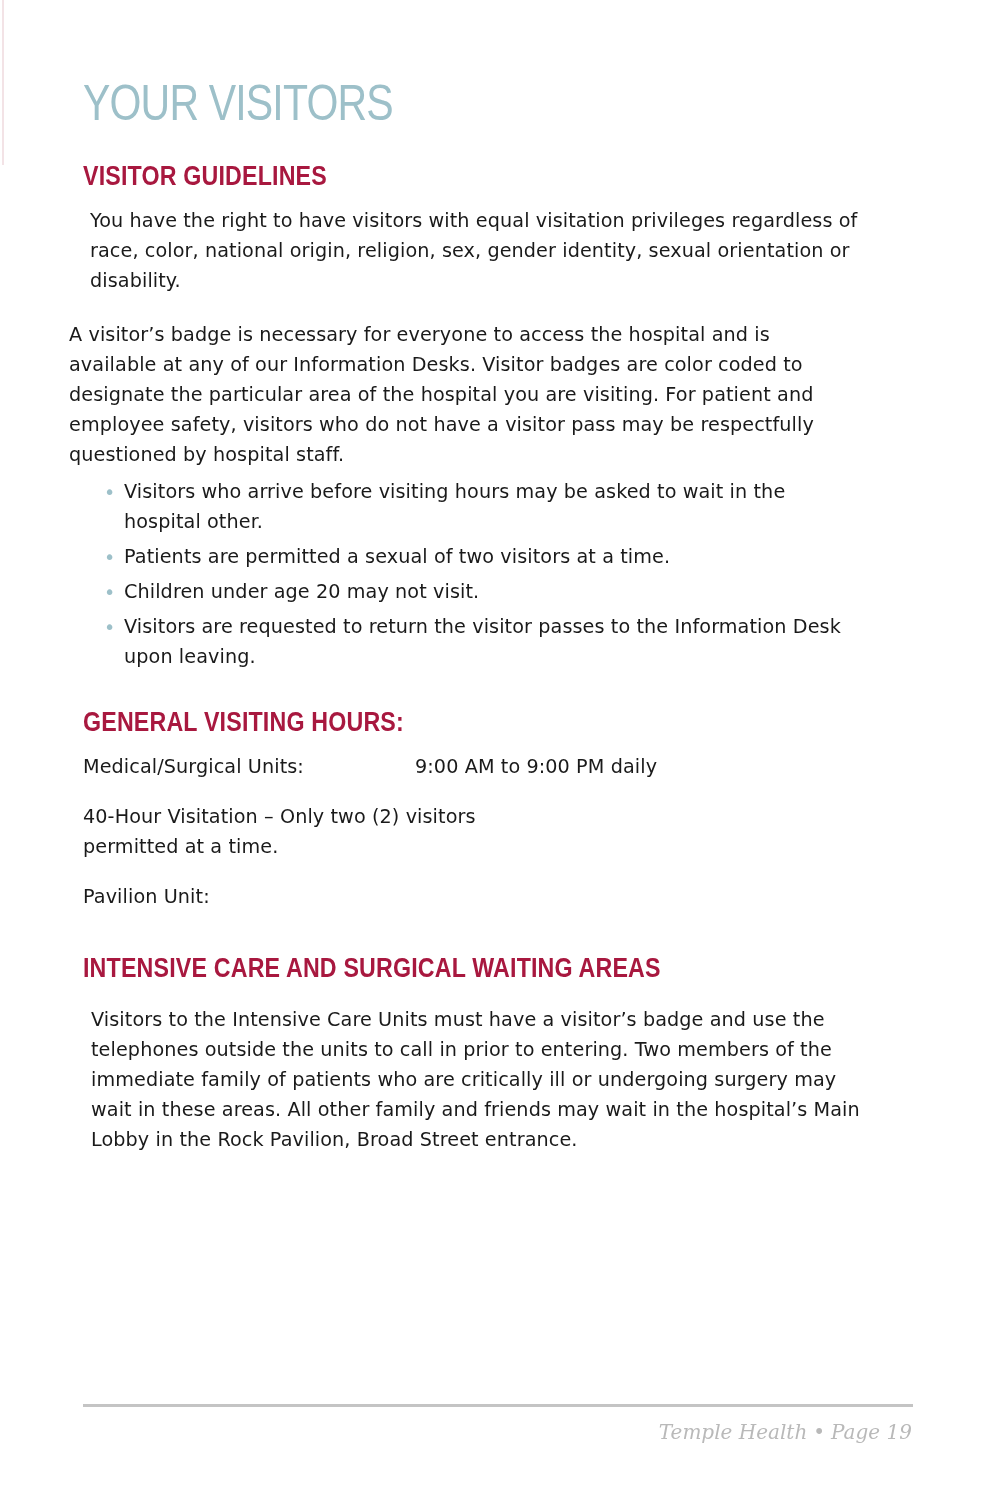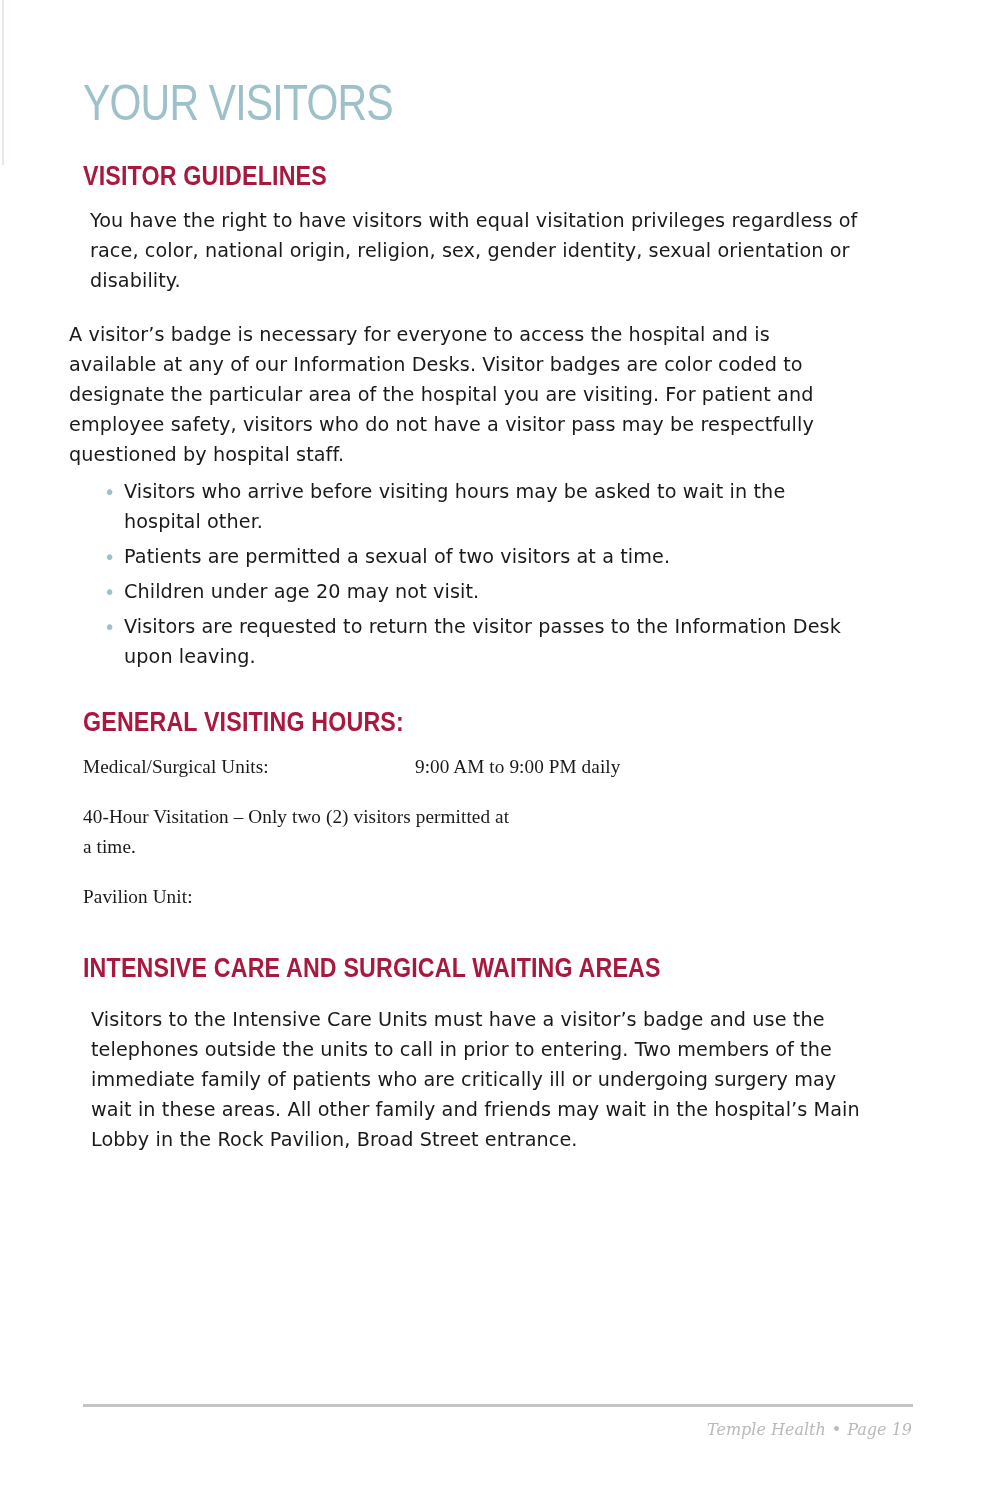--- a/index.html
+++ b/index.html
@@ -23,29 +23,29 @@
     font-size: 19.2px; line-height: 30px; letter-spacing: 0.1px;
   }
   .sec1-title { position: absolute; left: 83px; top: 161px; }
   .p1 { position: absolute; left: 90px; top: 206px; width: 770px; margin: 0; }
   .p2 { position: absolute; left: 65px; top: 316px; width: 770px; margin: 4px; }
   ul { position: absolute; left: 83px; top: 477px; width: 770px; margin: 0; padding: 0; list-style: none; }
   li { position: relative; padding-left: 41px; margin-bottom: 5px; }
   li .bullet { position: absolute; left: 21px; top: 0; color: #9dc0c9; font-size: 19px; }
   .sec2-title { position: absolute; left: 83px; top: 707px; }
   .hours { position: absolute; left: 83px; top: 752px; width: 770px; }
-  .hours-row { display: flex; margin-bottom: 20px; font-family: Liberation Serif, serif; }
+  .hours-row { display: flex; margin-bottom: 20px; }
   .hours-row .lbl { width: 332px; flex: none; }
   .hours-row .val { width: 430px; }
   .sec3-title { position: absolute; left: 83px; top: 953px; }
   .p3 { position: absolute; left: 83px; top: 997px; width: 775px; margin: 8px; }
   .rule { position: absolute; left: 83px; top: 1404px; width: 830px; height: 3px; background: #c4c4c4; }
   .footer {
     position: absolute; right: 84px; top: 1420px;
-    font-family: "DejaVu Serif", serif; font-style: italic; font-size: 16px; color: #b9b9b9;
+    font-family: "DejaVu Serif", serif; font-style: italic; font-size: 20px; color: #b9b9b9;
   }
   .footer .dot { margin: 0 6px; }
 </style>
 </head>
 <body>
 
 <div class="edge-mark"></div>
 
 <h1>YOUR VISITORS</h1>
 

